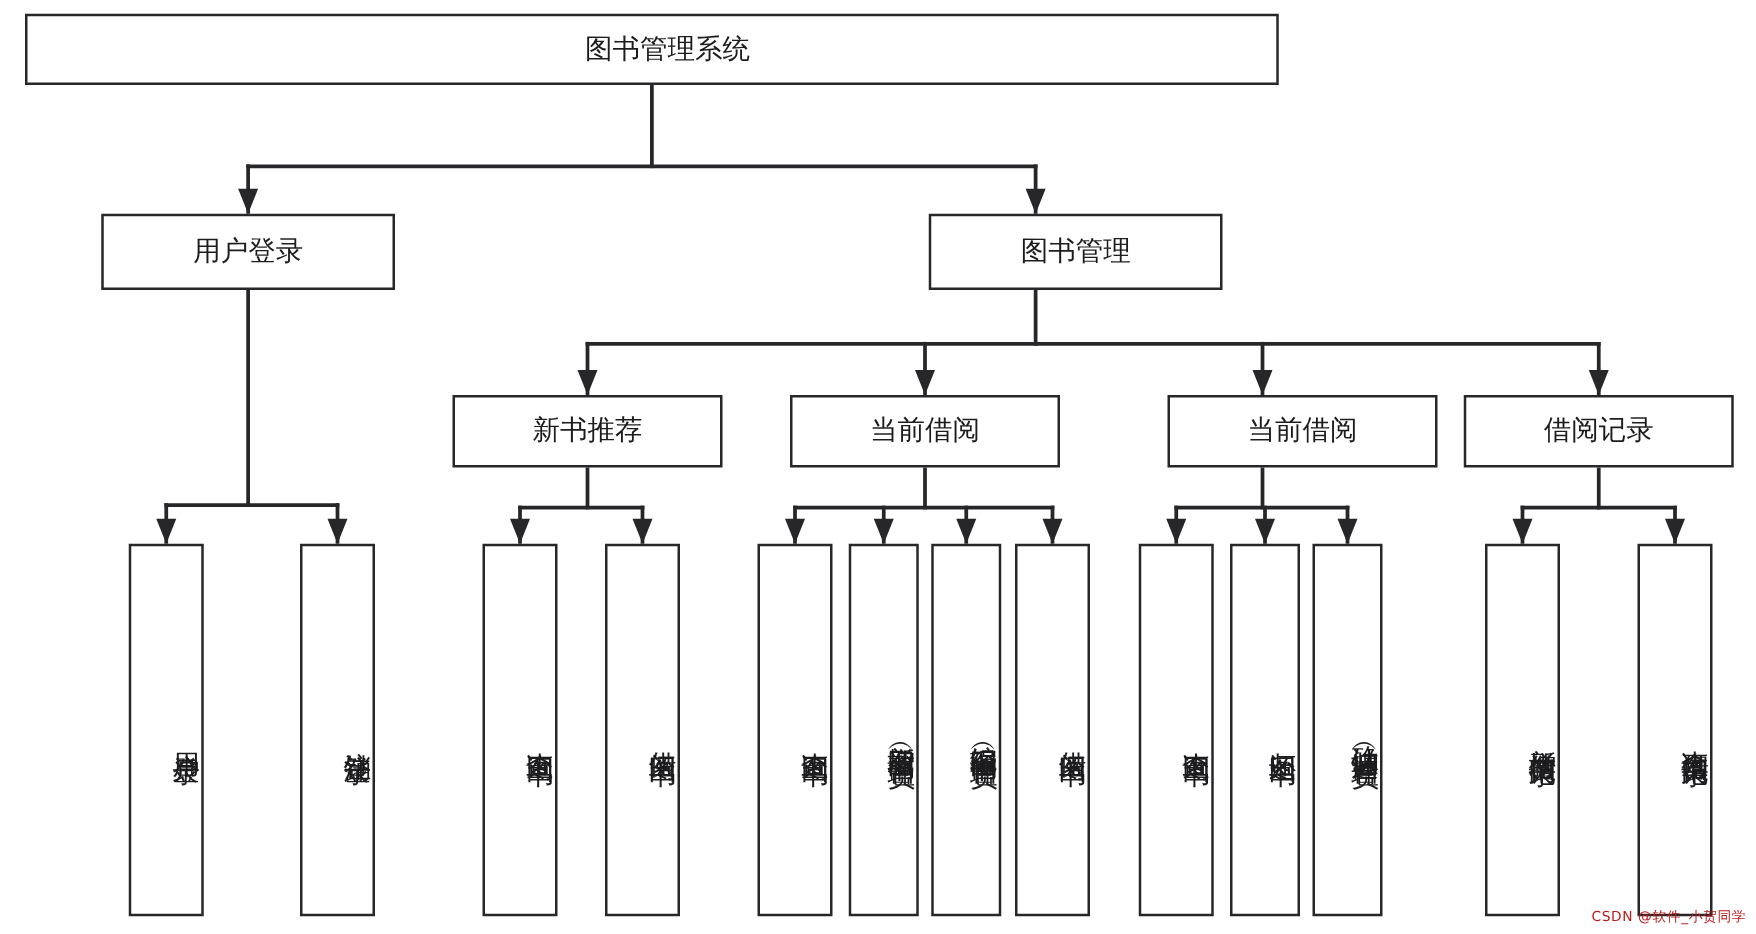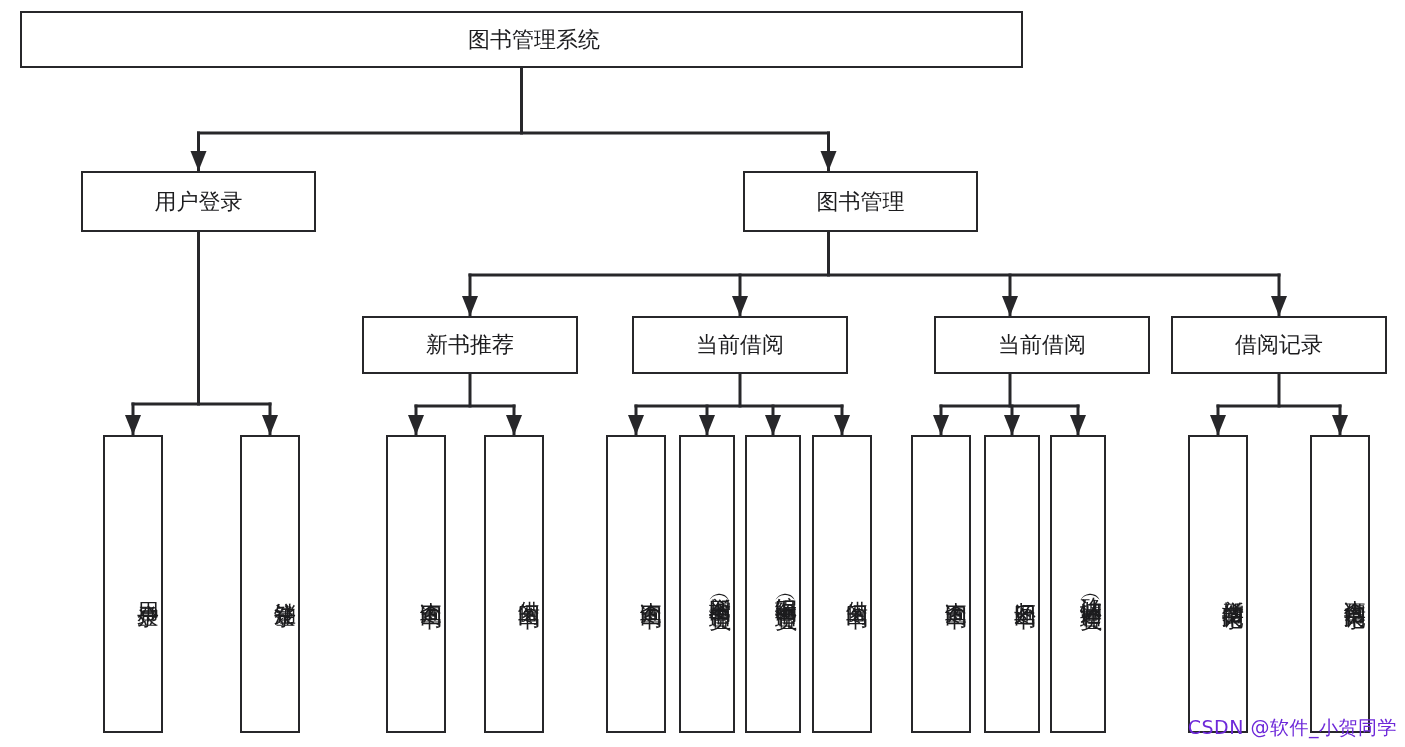--- a/index.html
+++ b/index.html
@@ -51,22 +51,22 @@
     justify-content: center;
   }
   .node-label {
     display: block;
     white-space: pre-line;
   }
   #watermark {
     position: absolute;
     right: 8px;
     bottom: 6px;
-    font-size: 19px;
-    color: #6d28d9;
+    font-size: 11px;
+    color: #b91c1c;
     letter-spacing: 0.5px;
     white-space: nowrap;
     user-select: none;
   }
 </style>
 </head>
 <body>
 
 <div id="diagram-root">
 

